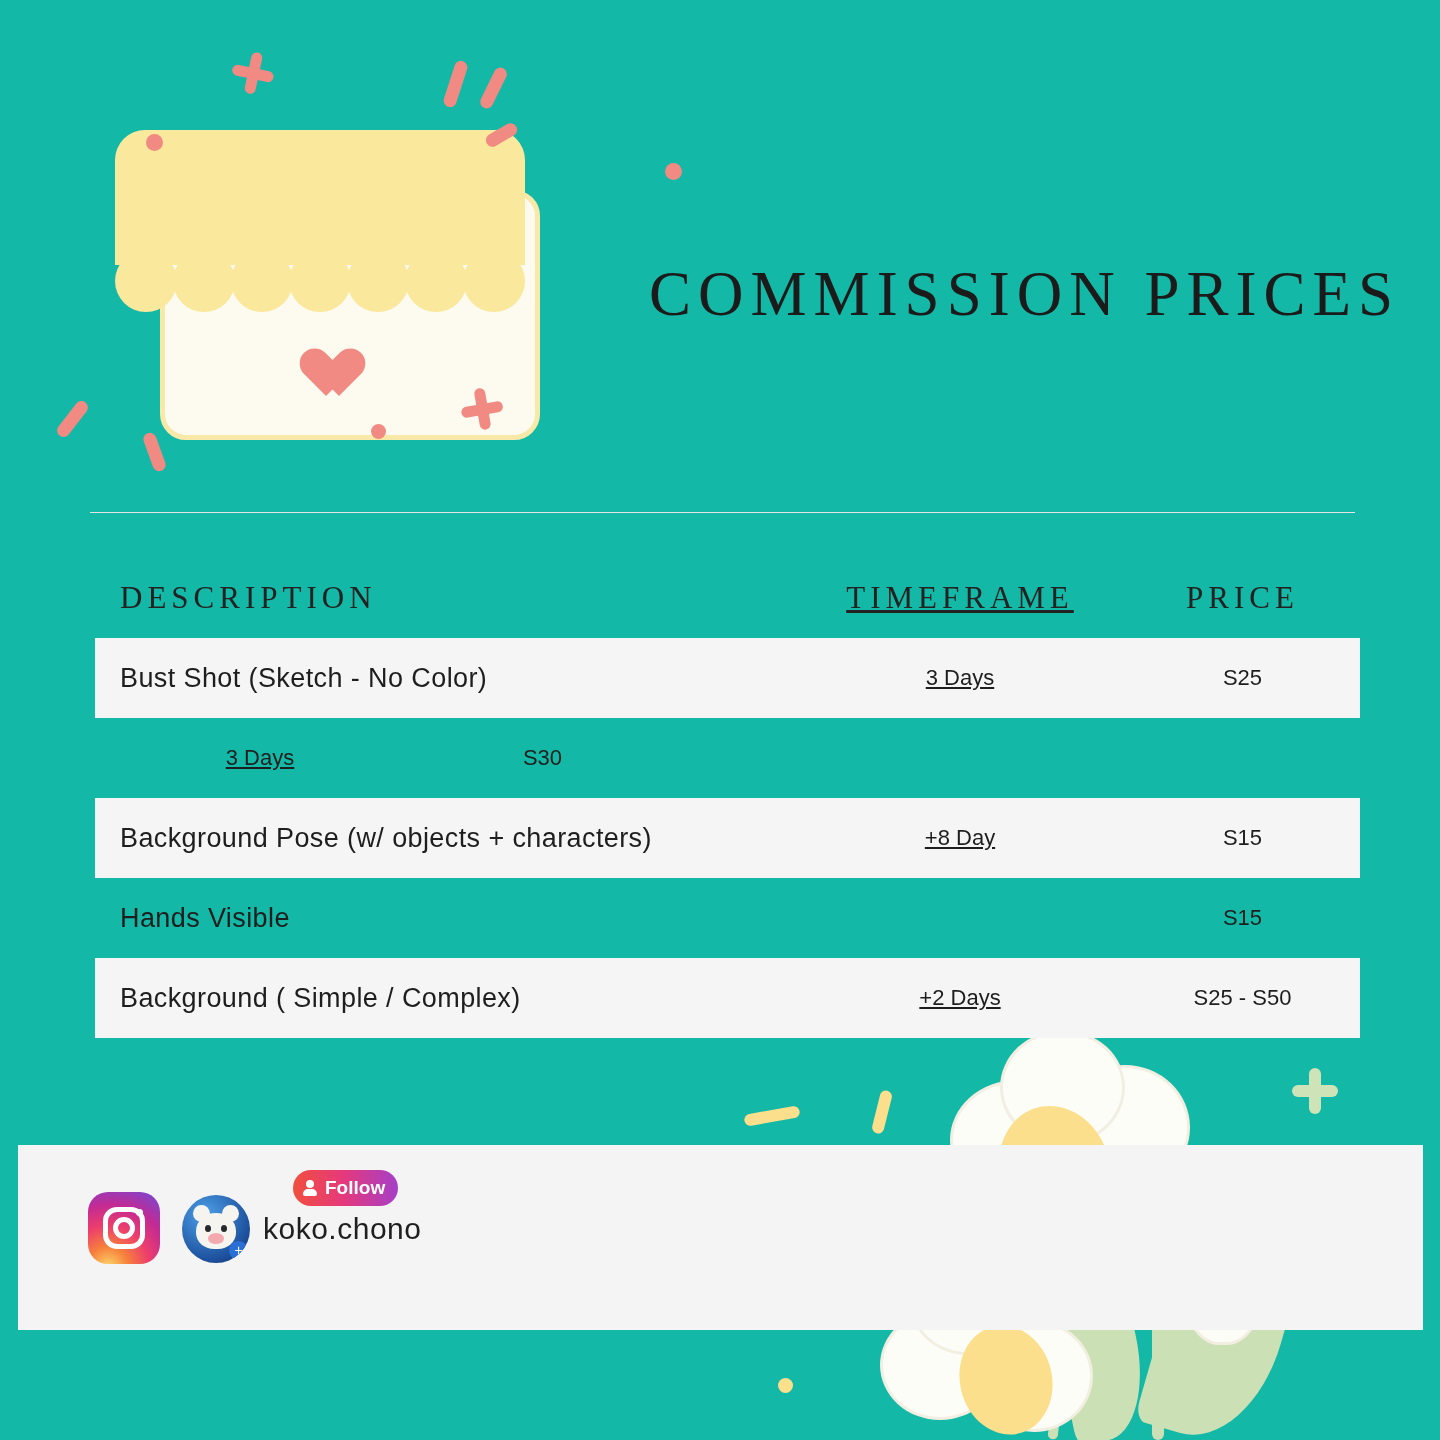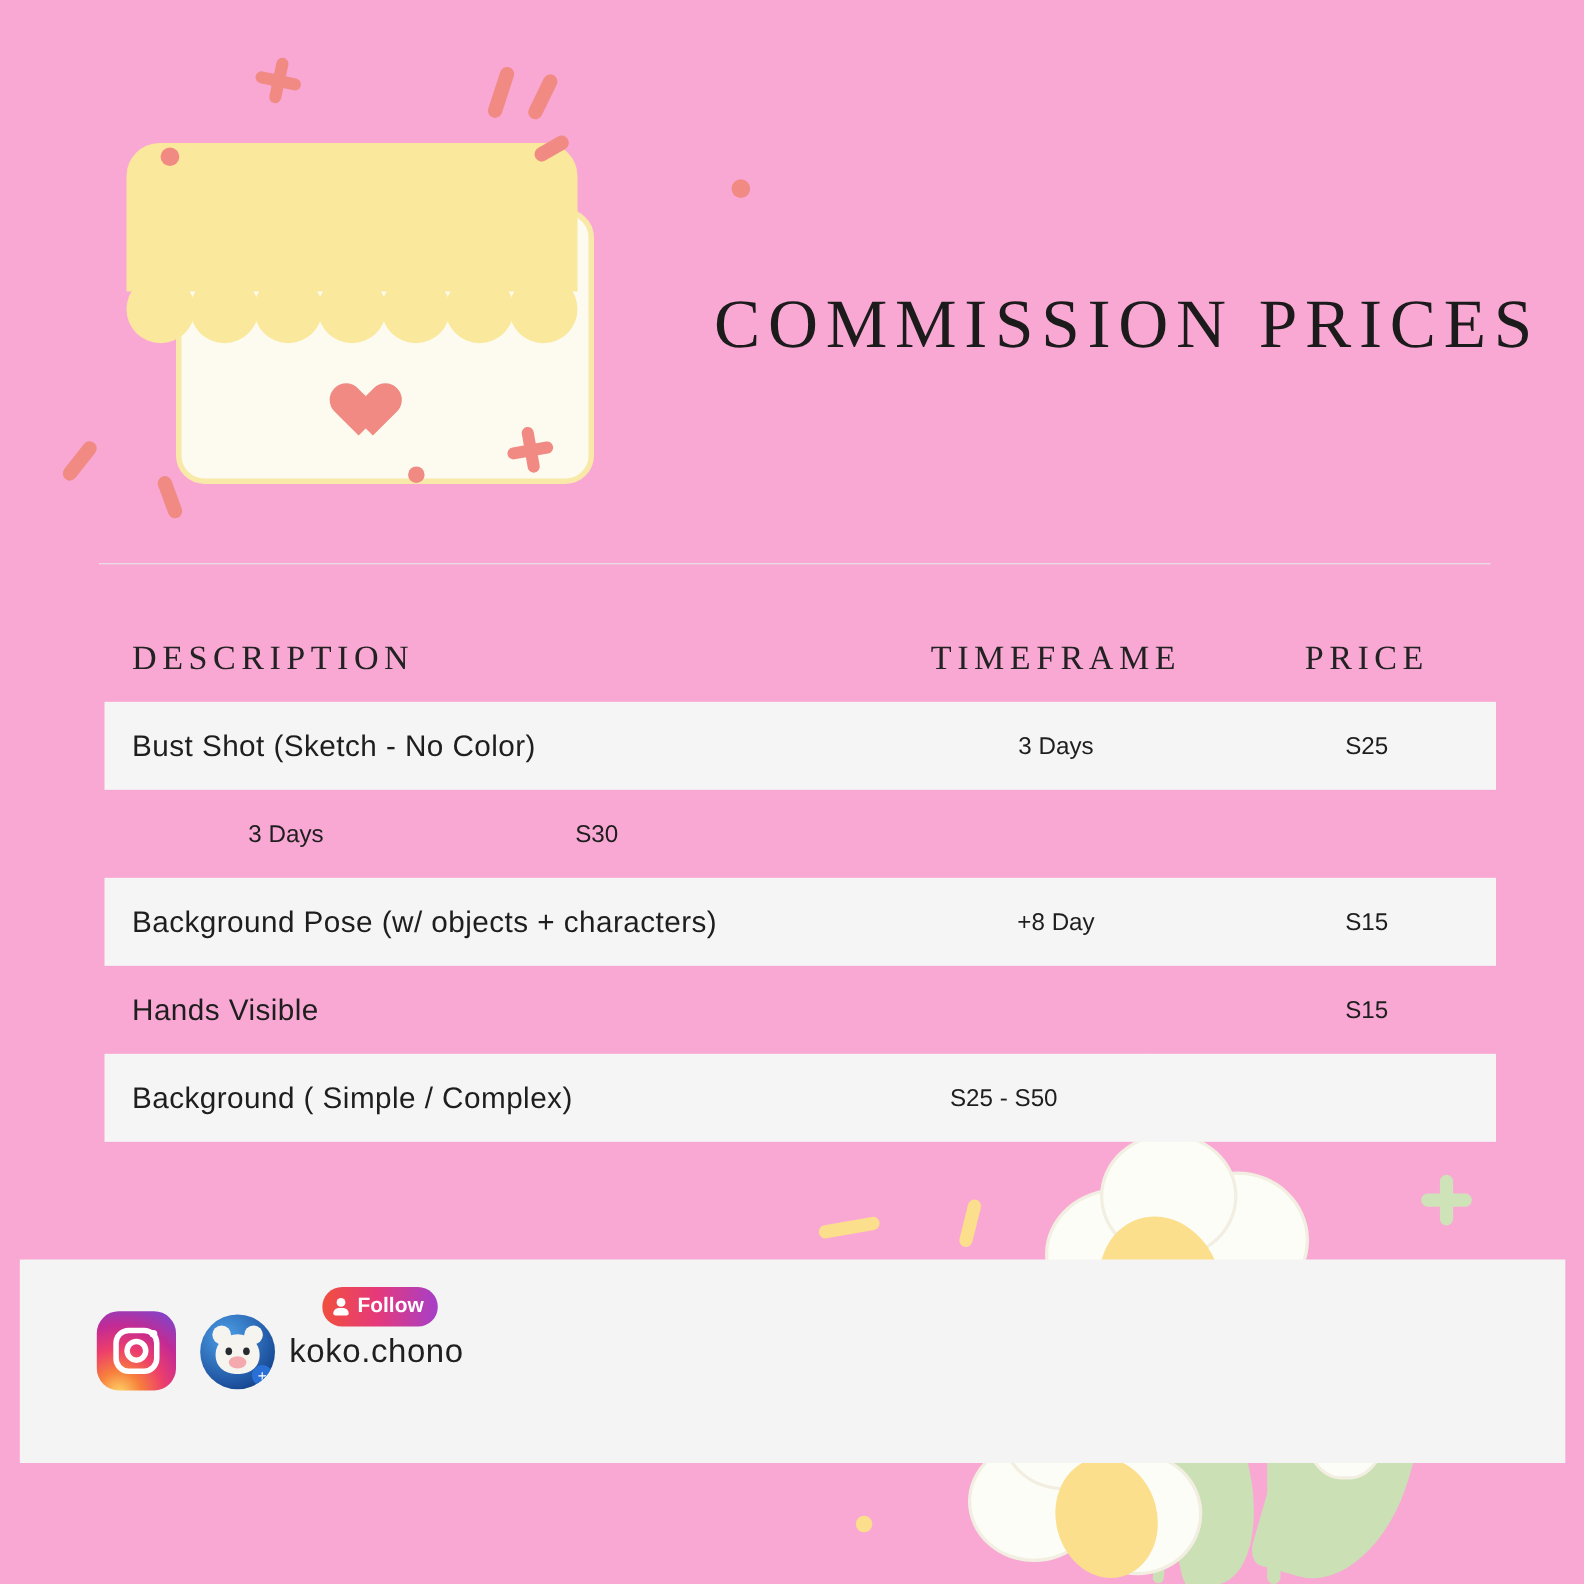--- a/index.html
+++ b/index.html
@@ -5,21 +5,21 @@
   * { box-sizing: border-box; margin: 0; padding: 0; }
   html, body {
     width: 1440px; height: 1440px;
     background: #ffffff;
     font-family: "Liberation Sans", sans-serif;
     overflow: hidden;
   }
   .page {
     position: relative;
     width: 1440px; height: 1440px;
-    background: #f9a8d4;
+    background: #14b8a6;
   }
 
   
   .deco { position: absolute; pointer-events: none; }
 
   .envelope-wrap { left: 55px; top: 110px; width: 470px; height: 360px; }
   .env-body {
     position: absolute; left: 105px; top: 80px;
     width: 380px; height: 250px;
     background: #fdfbf0;
@@ -74,21 +74,21 @@
   }
 
   
   .table { position: absolute; left: 95px; top: 580px; width: 1265px; }
   .thead {
     display: flex; align-items: flex-start; height: 58px;
     font-family: "Liberation Serif", serif;
     font-size: 31px; letter-spacing: 5px; color: #222;
   }
   .col-desc { width: 700px; padding-left: 25px; }
-  .col-time { width: 330px; text-align: center; }
+  .col-time { width: 330px; text-align: center; text-decoration: underline; }
   .col-price { width: 235px; text-align: center; }
   .row {
     display: flex; align-items: center; height: 80px;
     font-size: 27px; color: #1e1e1e;
   }
   .row.alt { background: #f5f5f5; }
   .row .col-desc { letter-spacing: 0.4px; }
   .row .col-time, .row .col-price { font-size: 22px; }
 
   
@@ -284,20 +284,21 @@
       <div class="col-time">+8 Day</div>
       <div class="col-price">S15</div>
     </div>
     <div class="row">
       <div class="col-desc">Hands Visible</div>
       <div class="col-time"></div>
       <div class="col-price">S15</div>
     </div>
     <div class="row alt">
       <div class="col-desc">Background ( Simple / Complex)</div>
+      <div class="col-time">+2 Days</div>
       <div class="col-price">S25 - S50</div>
     </div>
   </div>
 
   <div class="footer-bar"></div>
 
   <div class="ig-icon">
     <div class="sq"></div>
     <div class="lens"></div>
     <div class="dotw"></div>

